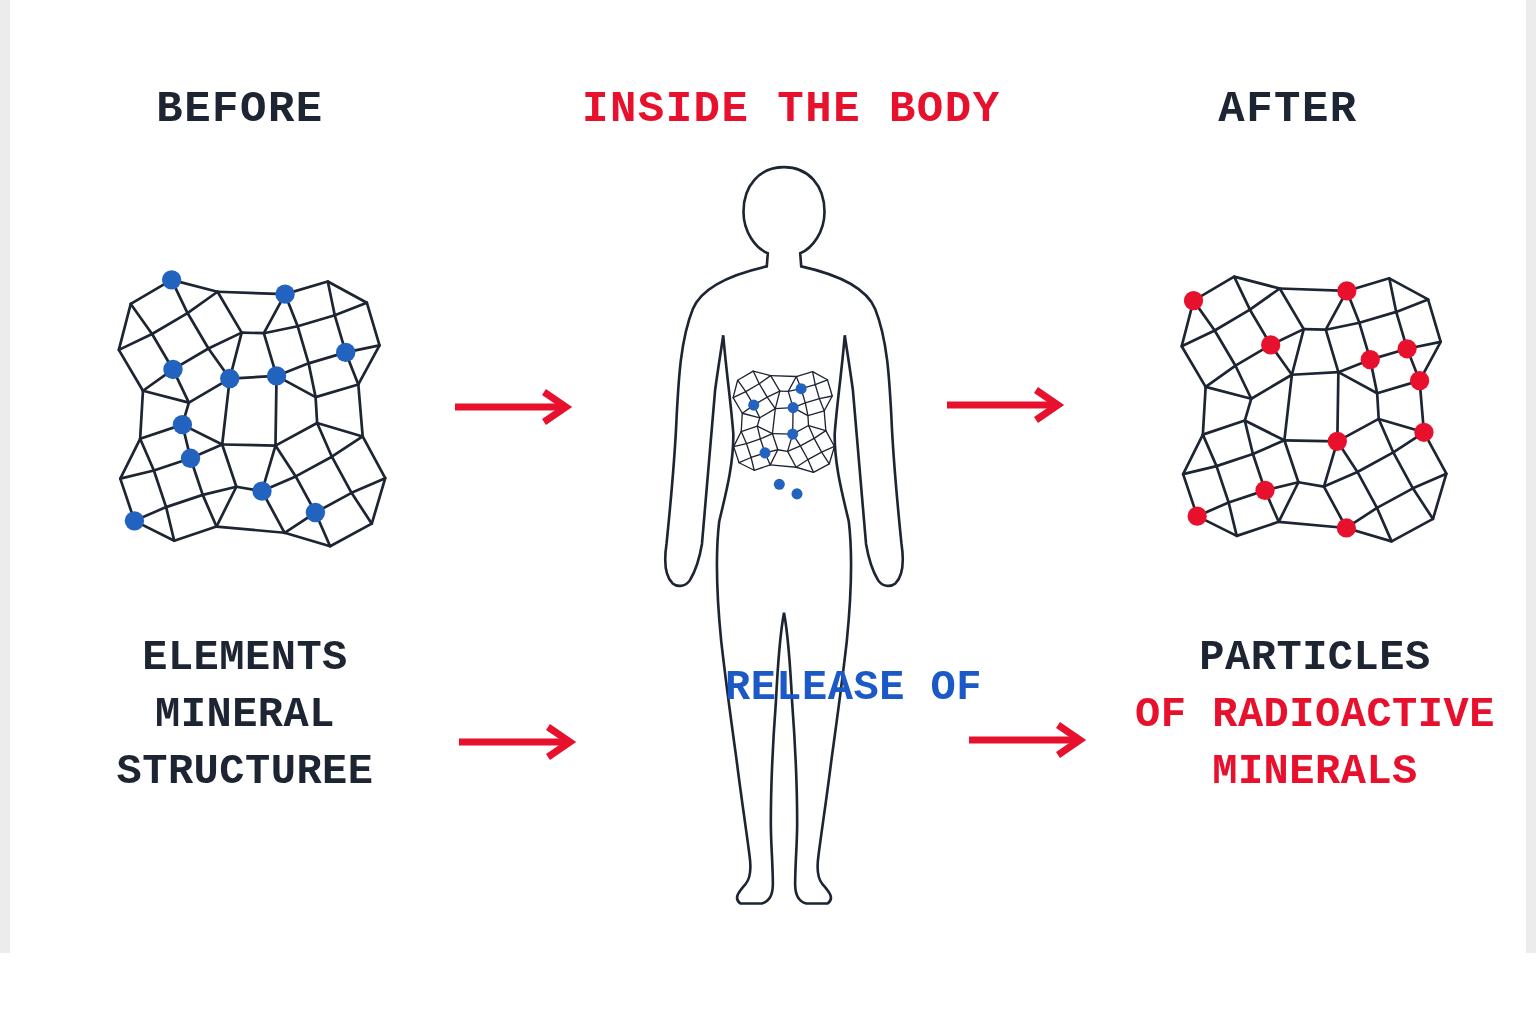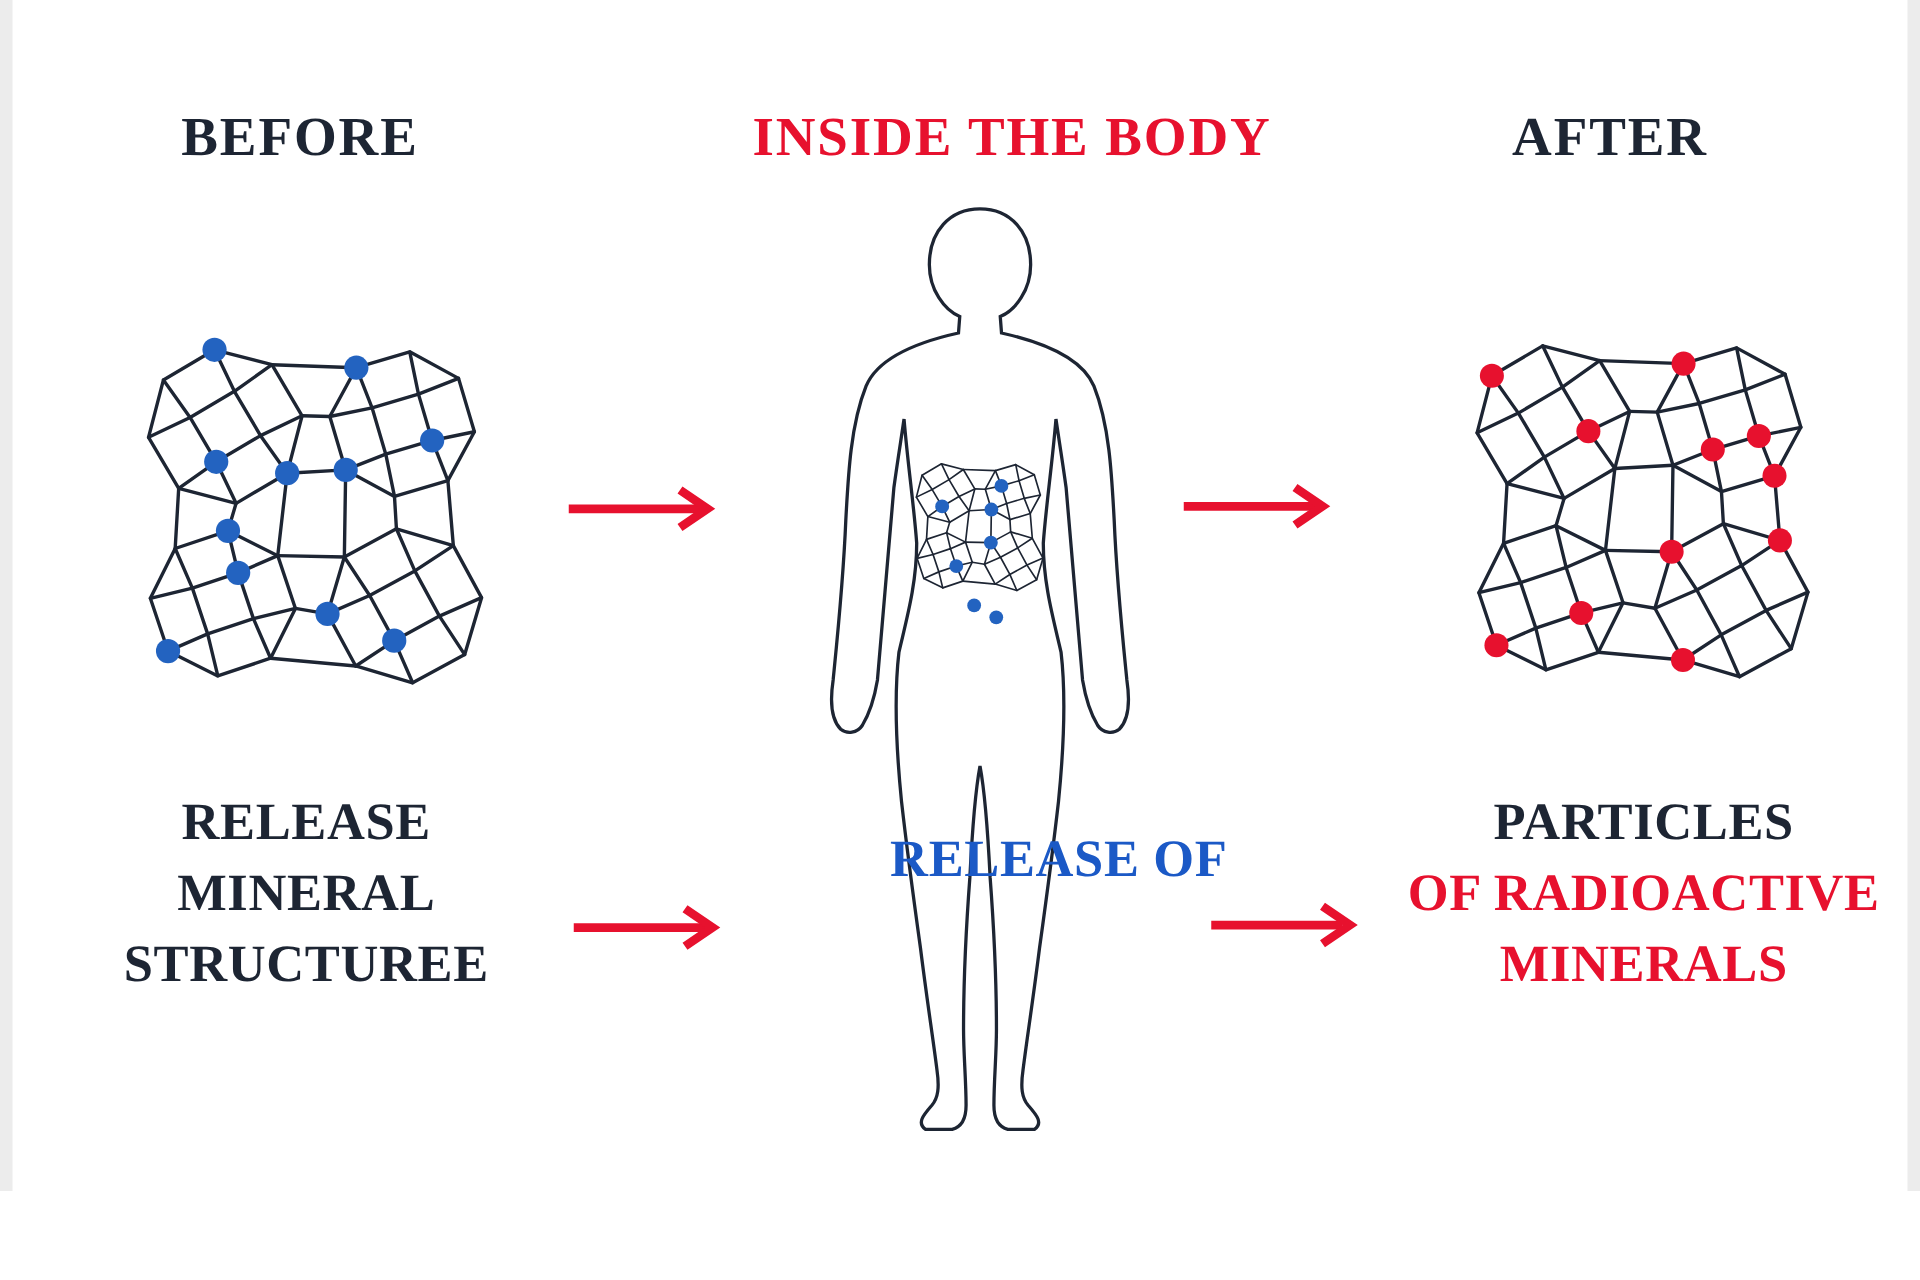--- a/index.html
+++ b/index.html
@@ -1,28 +1,28 @@
 <!DOCTYPE html>
 <html><head>
 <meta charset="utf-8">
 <style>
   html,body{margin:0;padding:0;background:#ffffff;}
   .stage{
     position:relative;width:1536px;height:953px;overflow:hidden;
     background:var(--bg,#ffffff);
-    font-family:Liberation Serif, serif;
+    font-family:Liberation Mono, monospace;
   }
   .edge{position:absolute;top:0;bottom:0;width:10px;background:var(--edge,#ececec);}
   .edge.left{left:0;}
   .edge.right{right:0;}
   .heading{
     position:absolute;text-align:center;font-weight:700;font-size:44px;
     letter-spacing:1.5px;color:var(--ink,#1d2533);white-space:nowrap;
   }
-  .heading.red{color:var(--red,#e7112e);margin-left:20px;}
+  .heading.red{color:var(--red,#e7112e);}
   .caption{
     position:absolute;text-align:center;font-weight:700;font-size:42px;
     line-height:57px;letter-spacing:0.5px;white-space:nowrap;
   }
   .caption .line{display:block;}
   .ink{color:var(--ink,#1d2533);}
   .red-text{color:var(--red,#e7112e);}
   .blue-text{color:var(--blue,#1b59c6);}
   svg.abs{position:absolute;overflow:visible;}
   .zeo line,.zeo polygon,.zeo polyline{
@@ -302,21 +302,21 @@
   <svg class="abs arrow" style="left:456px;top:720px;" width="124" height="44" viewBox="0 0 124 44">
     <line x1="3" y1="22" x2="108" y2="22" stroke-width="7"></line>
     <polyline points="92,7 114,22 92,37" stroke-width="7"></polyline>
   </svg>
   <svg class="abs arrow" style="left:966px;top:718px;" width="124" height="44" viewBox="0 0 124 44">
     <line x1="3" y1="22" x2="108" y2="22" stroke-width="7"></line>
     <polyline points="92,7 114,22 92,37" stroke-width="7"></polyline>
   </svg>
 
   <div class="caption" style="left:70px;top:630px;width:350px;">
-    <span class="line ink">RELEASE</span>
+    <span class="line ink">ELEMENTS</span>
     <span class="line ink">MINERAL</span>
     <span class="line ink">STRUCTUREE</span>
   </div>
 
   <div class="caption" style="left:582px;top:660px;width:400px;text-align:right;">
     <span class="line blue-text">RELEASE OF</span>
   </div>
 
   <div class="caption" style="left:1115px;top:630px;width:400px;">
     <span class="line ink">PARTICLES</span>

